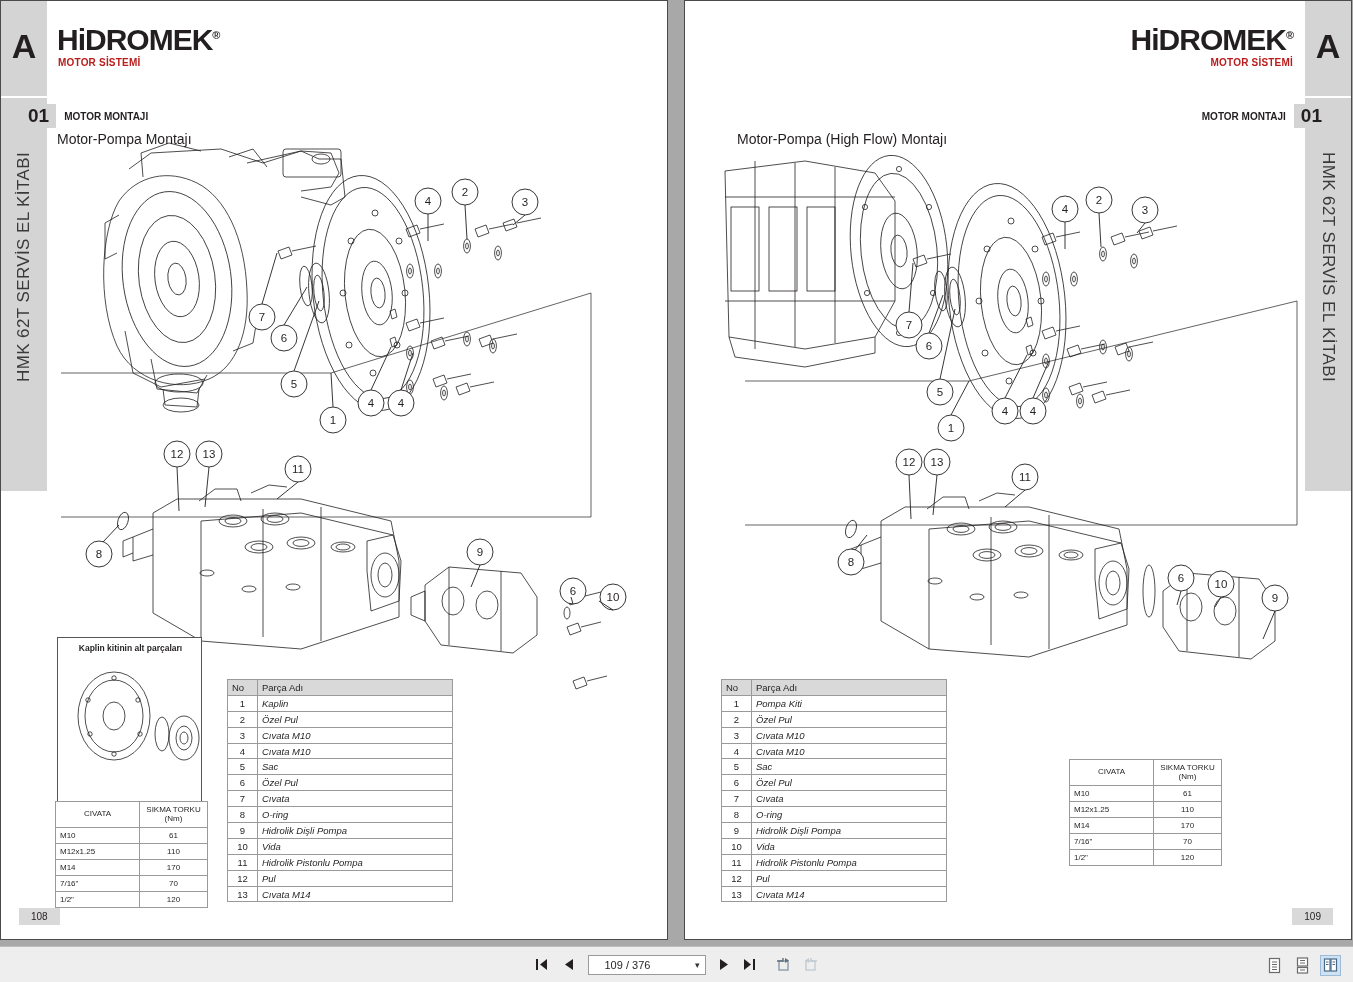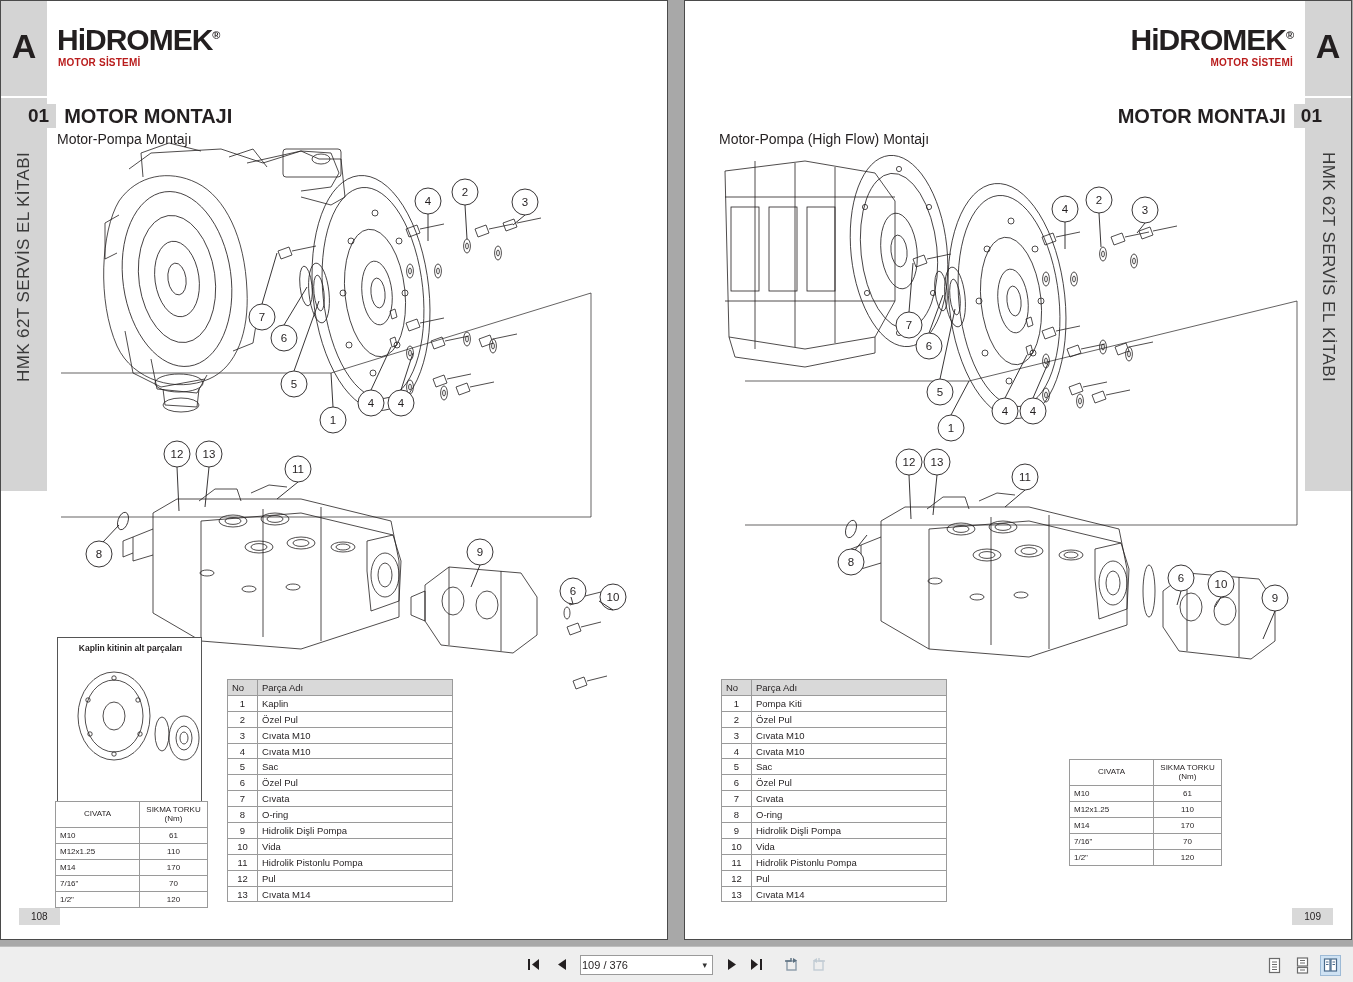--- a/index.html
+++ b/index.html
@@ -83,29 +83,29 @@
     display: flex; align-items: center; gap: 8px;
     white-space: nowrap;
   }
   .page-left  .sectionbar { left: 20px; }
   .page-right .sectionbar { right: 22px; flex-direction: row-reverse; }
   .secnum {
     background: #d4d4d4; color: #231f20;
     font-size: 19px; font-weight: bold;
     padding: 2px 7px 3px 7px; line-height: 1;
   }
-  .sectitle { font-size: 20px; font-weight: bold; color: #231f20; }
+  .sectitle { font-size: 10px; font-weight: bold; color: #231f20; }
   .subtitle {
     position: absolute; top: 130px;
     font-size: 14px; font-weight: normal; color: #231f20;
     white-space: nowrap;
   }
   .page-left  .subtitle { left: 56px; }
   .page-right .subtitle { left: 722px; }
-  .page-right .subtitle { left: 34px; text-align: right; }
+  .page-right .subtitle { left: 52px; text-align: right; }
 
   
   .art { position: absolute; left: 0; top: 0; width: 668px; height: 940px; pointer-events: none; }
 
   
   .inset {
     position: absolute; left: 56px; top: 636px;
     width: 145px; height: 174px;
     border: 1px solid #555;
     background: #fff;
@@ -124,21 +124,21 @@
     background: #fff;
   }
   .parts th, .parts td {
     border: 1px solid #9a9a9a;
     height: 15.9px; padding: 0 4px;
   }
   .parts thead th {
     background: #d9d9d9; text-align: left; font-weight: normal; font-size: 9.5px;
   }
   .parts td.no { width: 30px; text-align: center; }
-  .parts td.nm { text-align: left; }
+  .parts td.nm { text-align: left; font-style: italic; }
 
   .torque {
     position: absolute;
     width: 153px;
     font-size: 8px; color: #231f20;
     background: #fff;
   }
   .torque th, .torque td {
     border: 1px solid #9a9a9a; height: 16px; padding: 0 4px;
   }
@@ -163,24 +163,24 @@
     border-top: 1px solid #bdbdbd;
     display: flex; align-items: center; justify-content: center;
   }
   .tb-center { display: flex; align-items: center; gap: 9px; }
   .tb-btn {
     width: 18px; height: 20px;
     display: flex; align-items: center; justify-content: center;
     background: transparent; border: none; cursor: pointer;
   }
   .pagebox {
-    width: 133px; height: 20px;
+    width: 118px; height: 20px;
     background: #fff; border: 1px solid #9a9a9a;
     display: flex; align-items: center; justify-content: space-between;
-    padding: 0 5px 0 1px; font-size: 11px; color: #231f20;
+    padding: 0 5px 0 16px; font-size: 11px; color: #231f20;
   }
   .tb-right {
     position: absolute; right: 12px; top: 0; height: 36px;
     display: flex; align-items: center; gap: 7px;
   }
   .layout-ic {
     width: 21px; height: 21px;
     display: flex; align-items: center; justify-content: center;
     border: 1px solid transparent;
   }

